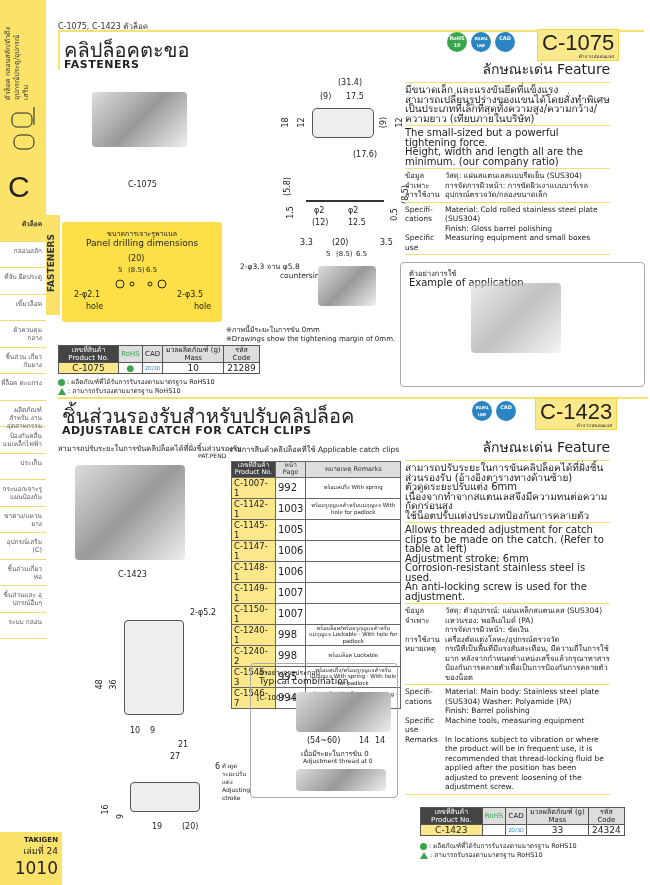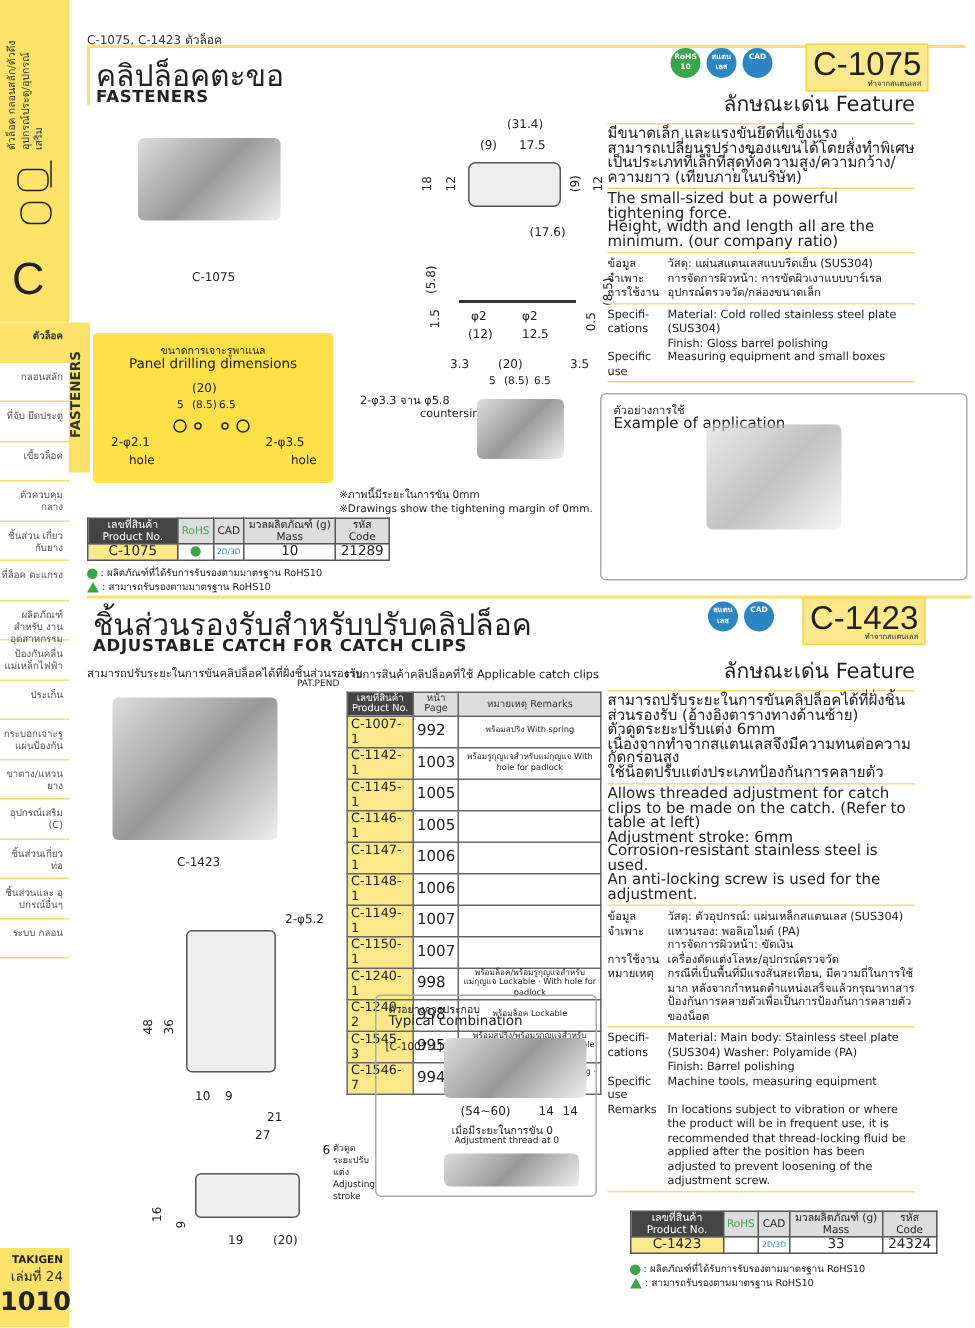--- a/index.html
+++ b/index.html
@@ -7,24 +7,24 @@
 .abs{position:absolute}
 
 .side{position:absolute;left:0;top:0;width:46px;height:885px;background:#fff}
 .side-top{position:absolute;left:0;top:0;width:46px;height:215px;background:#fbe36a}
 .side-top .vt{position:absolute;left:4px;top:20px;width:38px;height:80px;font-size:7px;writing-mode:vertical-rl;transform:rotate(180deg);line-height:9px;color:#333}
 .side-c{position:absolute;left:8px;top:170px;font-size:30px;color:#222;font-family:"Liberation Sans",sans-serif}
 .fast{position:absolute;left:46px;top:215px;width:14px;height:100px;background:#fbe36a;writing-mode:vertical-rl;transform:rotate(180deg);font-size:9px;font-weight:bold;color:#333;text-align:center;padding-top:4px}
 .snav{position:absolute;left:0;top:215px;width:46px}
 .snav div{height:26.5px;font-size:6.5px;line-height:8px;text-align:right;padding:5px 4px 0 0;border-bottom:1px solid #f1dc6e;color:#555}
 .snav div.act{background:#fbe36a;color:#333;font-weight:bold}
-.foot{position:absolute;left:0;top:832px;width:46px;height:53px;background:#fbe36a;text-align:right;padding:4px 4px 16px 0}
+.foot{position:absolute;left:0;top:832px;width:62px;height:53px;background:#fbe36a;text-align:right;padding:4px 4px 16px 0}
 .foot .a{font-size:7px;font-weight:bold}
 .foot .b{font-size:9px}
-.foot .c{font-size:17px;font-weight:bold}
+.foot .c{font-size:17px;font-weight:normal}
 
 .crumb{left:58px;top:20px;font-size:8px;color:#333}
 .titlebox{left:58px;top:30px;width:586px;height:40px;border-top:2px solid #f7e26b;border-left:2px solid #f7e26b}
 .ttl-th{left:64px;top:34px;font-size:20px;color:#222}
 .ttl-en{left:64px;top:58px;font-size:11px;font-weight:bold;letter-spacing:0.5px}
 .model{background:#fbe88a;border:1px solid #f1d64a;font-size:22px;font-family:"Liberation Sans",sans-serif;padding:0 4px;line-height:26px}
 .model small{display:block;font-size:5px;text-align:right;line-height:6px;margin-top:-3px;padding-bottom:1px}
 .badge{width:20px;height:20px;border-radius:50%;color:#fff;font-size:5px;text-align:center;line-height:7px;padding-top:3px;font-weight:bold}
 .g{background:#3aa64a}.bl{background:#2a85c2}
 .feat-h{font-size:14px;text-align:right}
@@ -264,25 +264,20 @@
         <td class="yl">C-1142-1</td>
         <td class="pg">1003</td>
         <td class="rm">พร้อมรูกุญแจสำหรับแม่กุญแจ With hole for padlock</td>
       </tr>
   <tr>
         <td class="yl">C-1145-1</td>
         <td class="pg">1005</td>
         <td class="rm"></td>
       </tr>
   <tr>
-        <td class="yl">C-1146-1</td>
-        <td class="pg">1005</td>
-        <td class="rm"></td>
-      </tr>
-  <tr>
         <td class="yl">C-1147-1</td>
         <td class="pg">1006</td>
         <td class="rm"></td>
       </tr>
   <tr>
         <td class="yl">C-1148-1</td>
         <td class="pg">1006</td>
         <td class="rm"></td>
       </tr>
   <tr>

